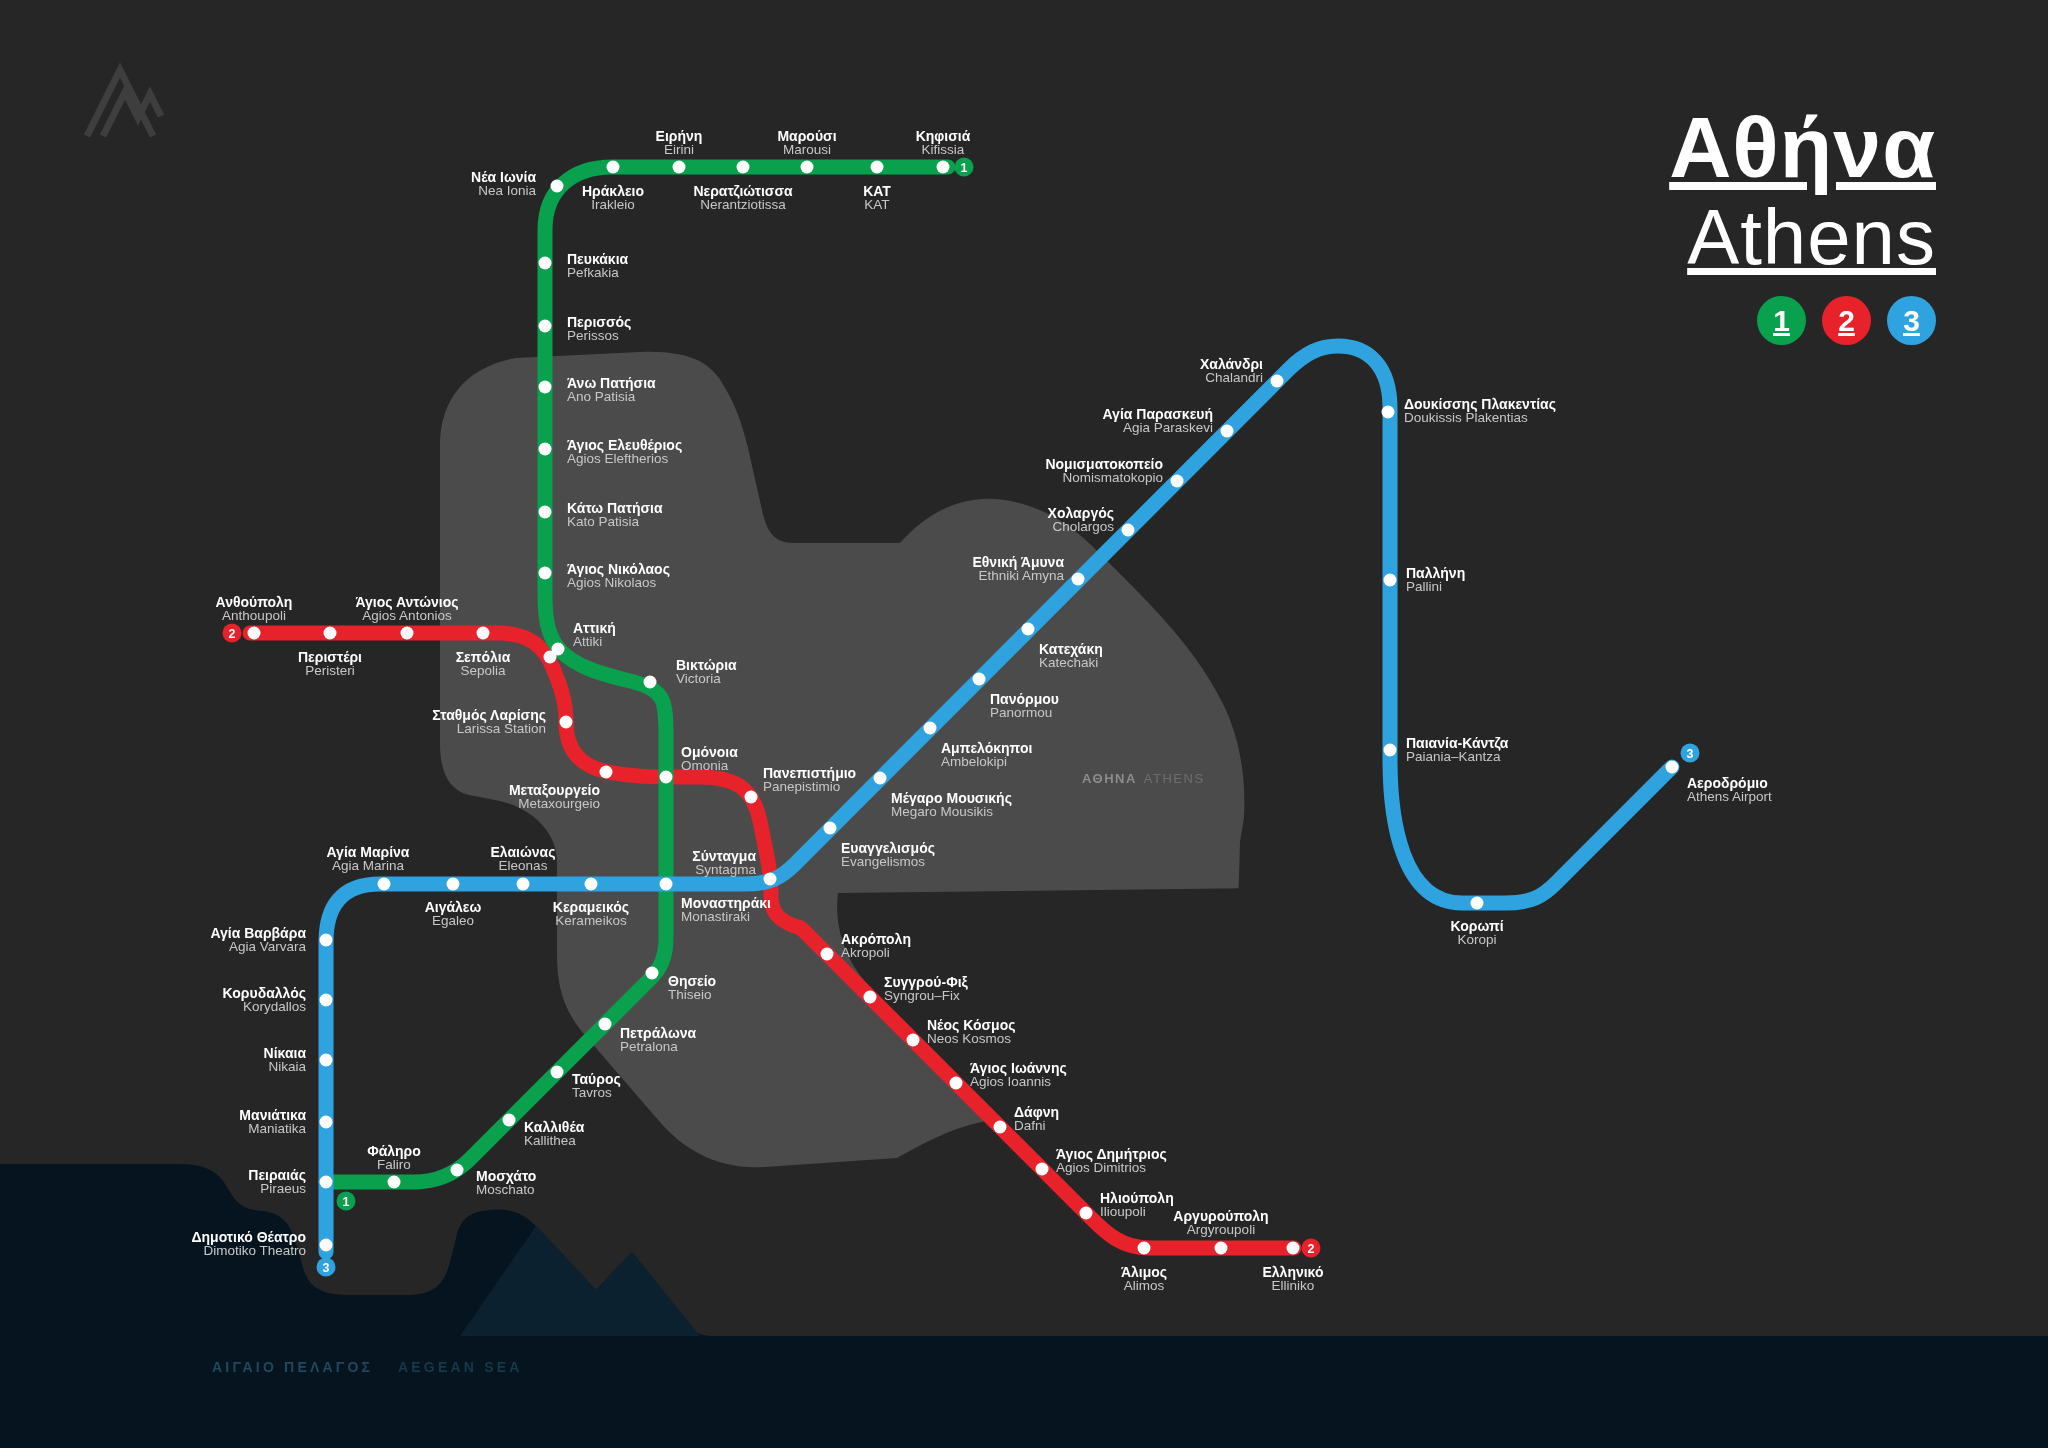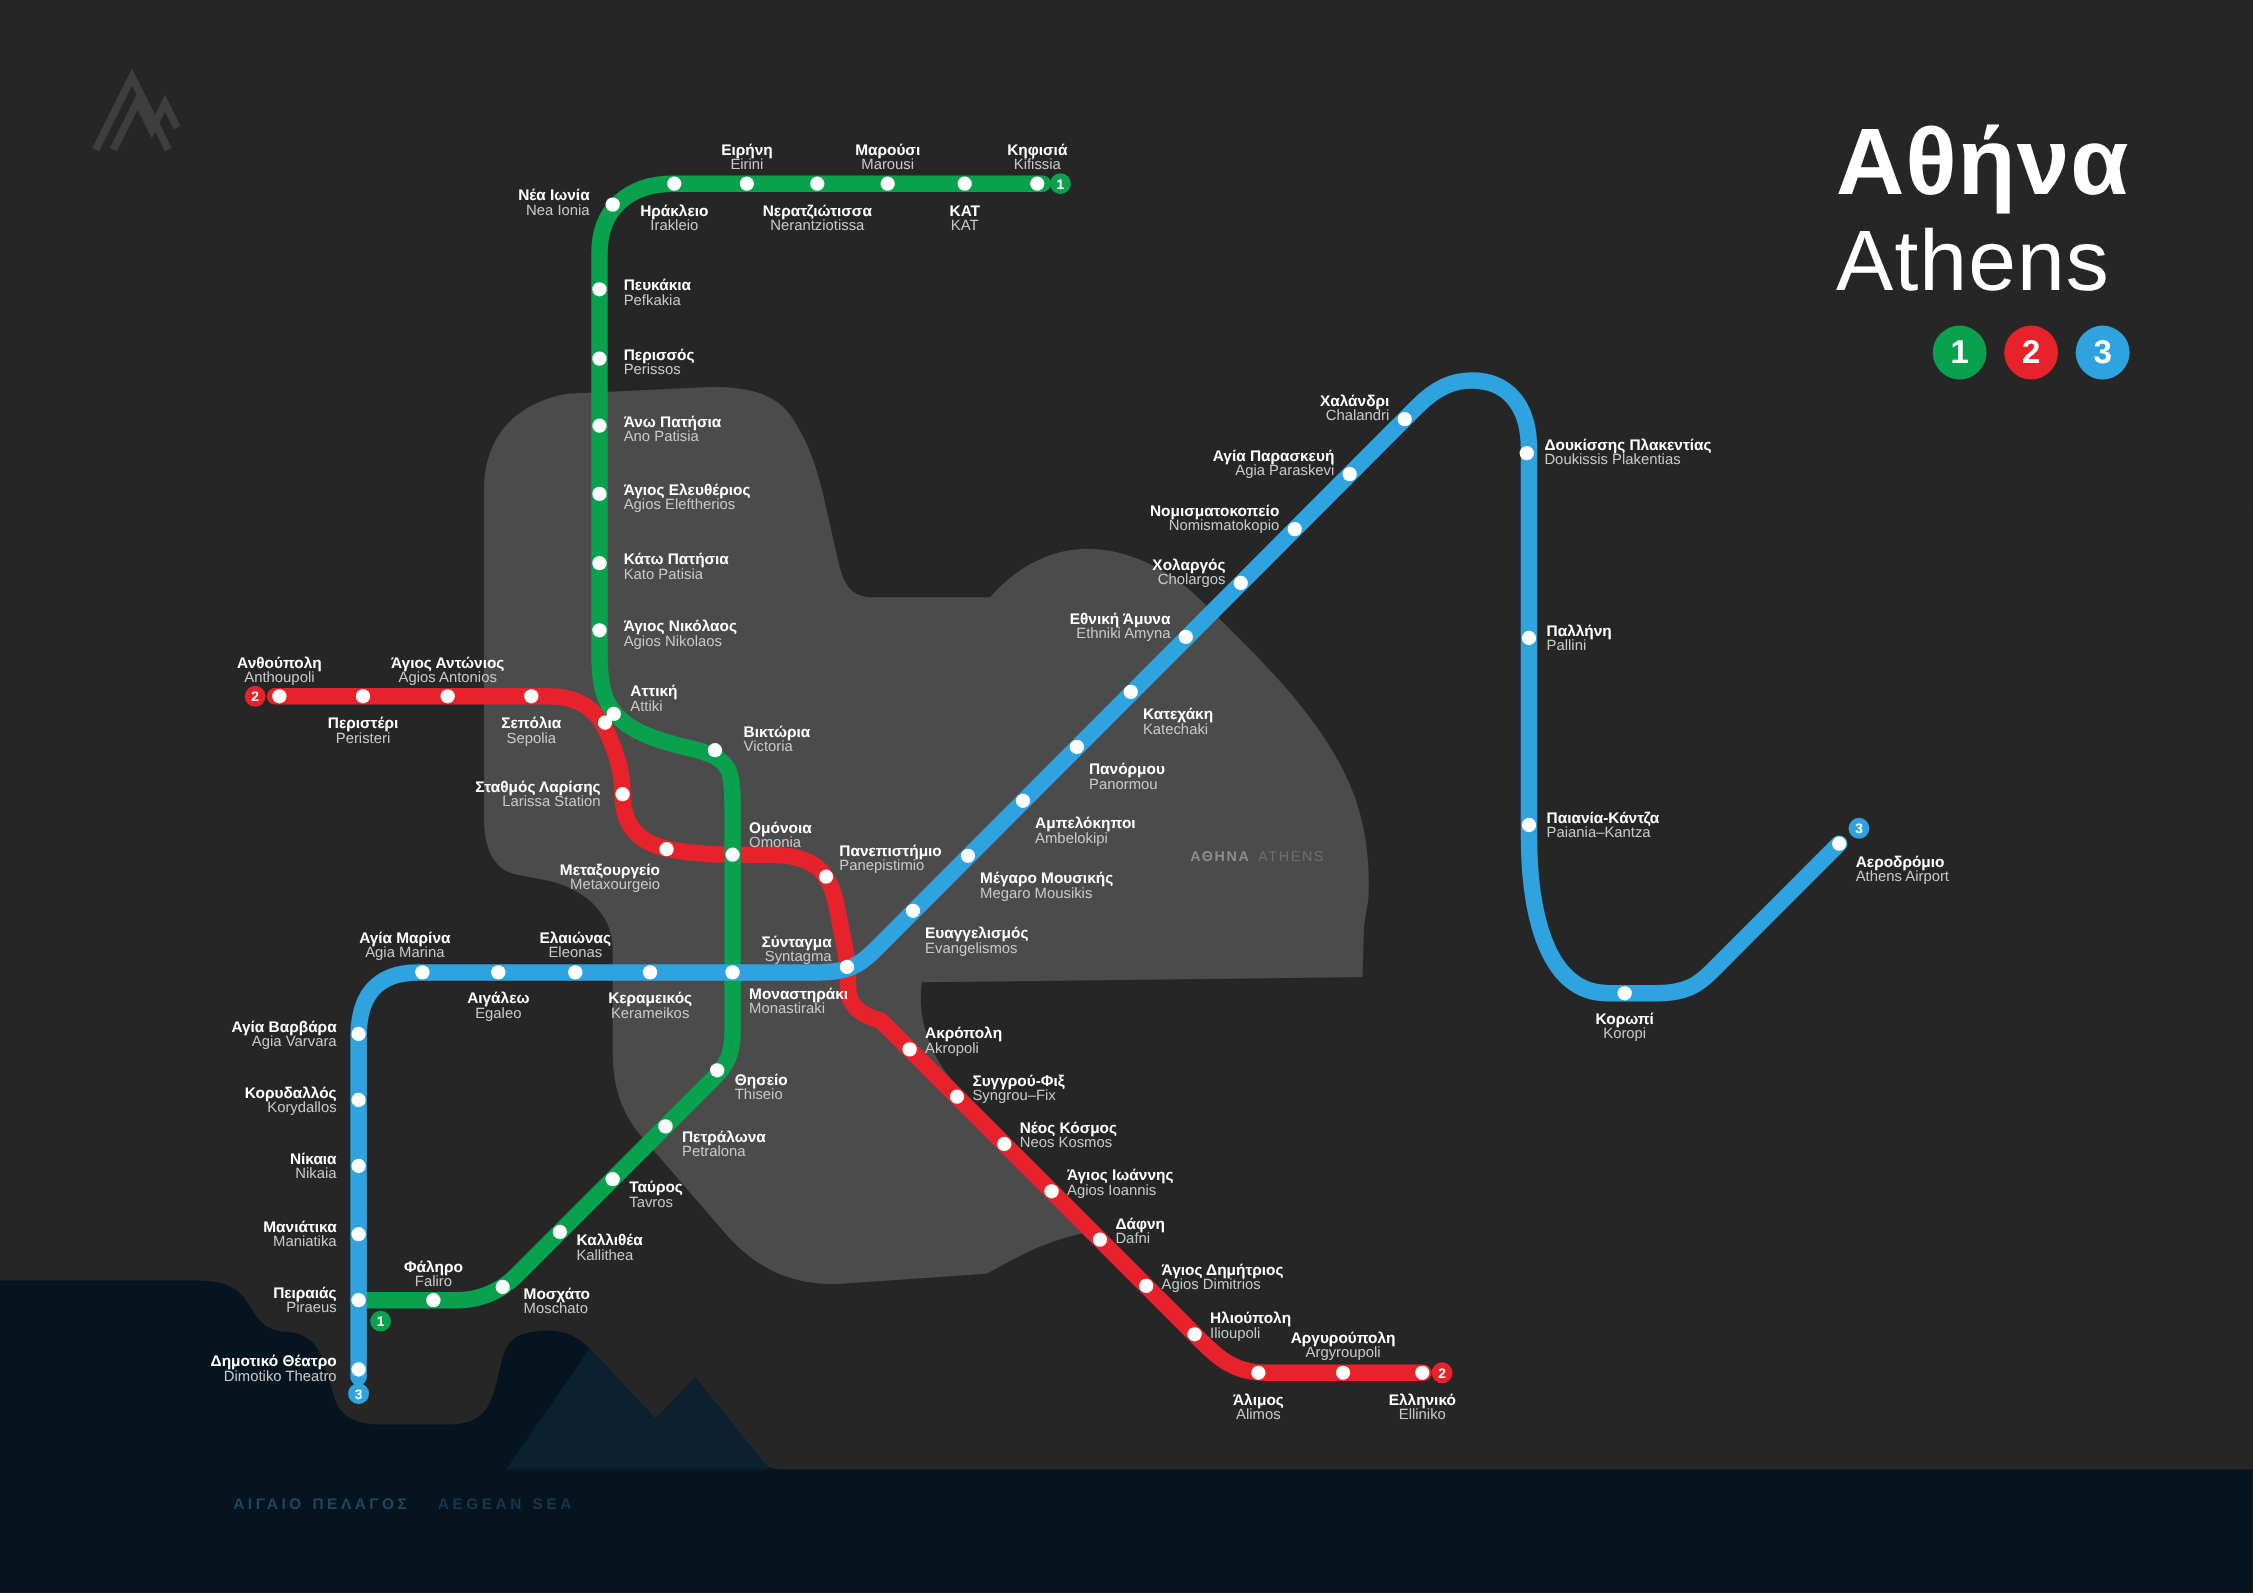--- a/index.html
+++ b/index.html
@@ -1,19 +1,19 @@
 <!DOCTYPE html>
 <html><head>
 <meta charset="utf-8">
 <style>
   html,body{margin:0;padding:0;background:#111;}
   .stage{position:relative;width:2048px;height:1448px;background:#262626;overflow:hidden;
          font-family:"Liberation Sans","DejaVu Sans",sans-serif;}
   .stage svg{position:absolute;left:0;top:0;}
-  .title-block{position:absolute;top:104px;right:112px;color:#fff;z-index:5;}
+  .title-block{position:absolute;top:104px;right:112px;text-align:right;color:#fff;z-index:5;text-decoration:underline;}
   .title-greek{font-size:86px;font-weight:bold;line-height:1.0;margin:0;letter-spacing:1px;}
   .title-english{font-size:78px;font-weight:400;line-height:1.0;margin:8px 0 0 0;letter-spacing:1px;}
   .legend{display:flex;justify-content:flex-end;gap:16px;margin-top:20px;}
   .legend-badge{width:49px;height:49px;border-radius:50%;display:flex;align-items:center;justify-content:center;
                 color:#fff;font-size:30px;font-weight:bold;}
   text{font-family:"Liberation Sans","DejaVu Sans",sans-serif;}
   .st-gr{font-weight:bold;font-size:14px;fill:#ffffff;}
   .st-en{font-weight:400;font-size:13.5px;fill:#c8c8c8;}
   .badge-num{font-weight:bold;font-size:12.5px;fill:#ffffff;text-anchor:middle;}
   .watermark-gr{font-weight:bold;font-size:13px;fill:#8c8c8c;letter-spacing:1.5px;}

